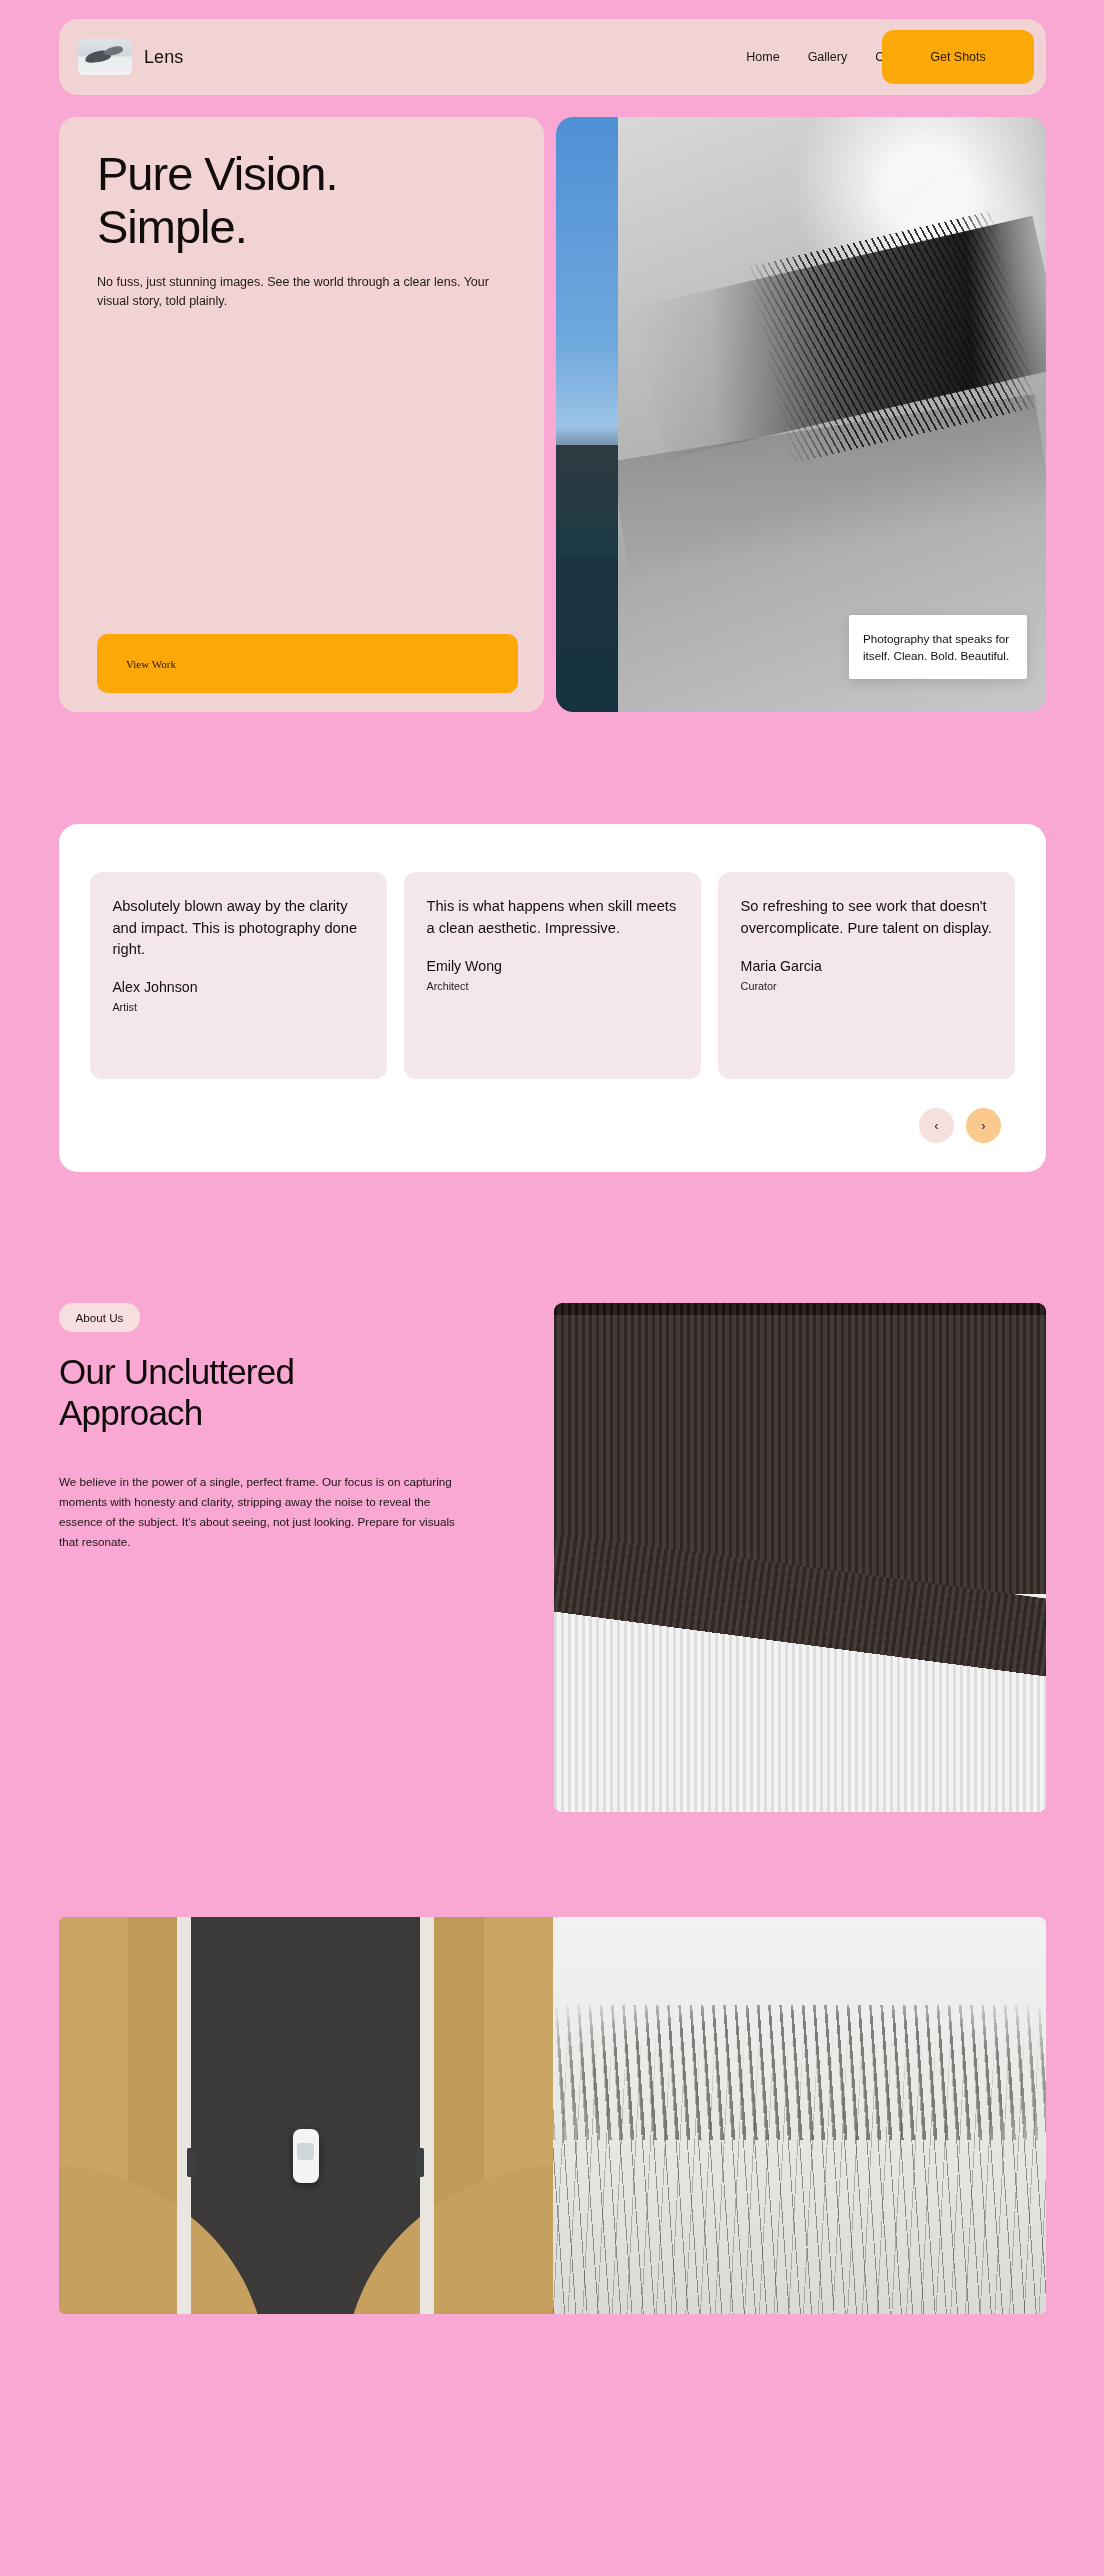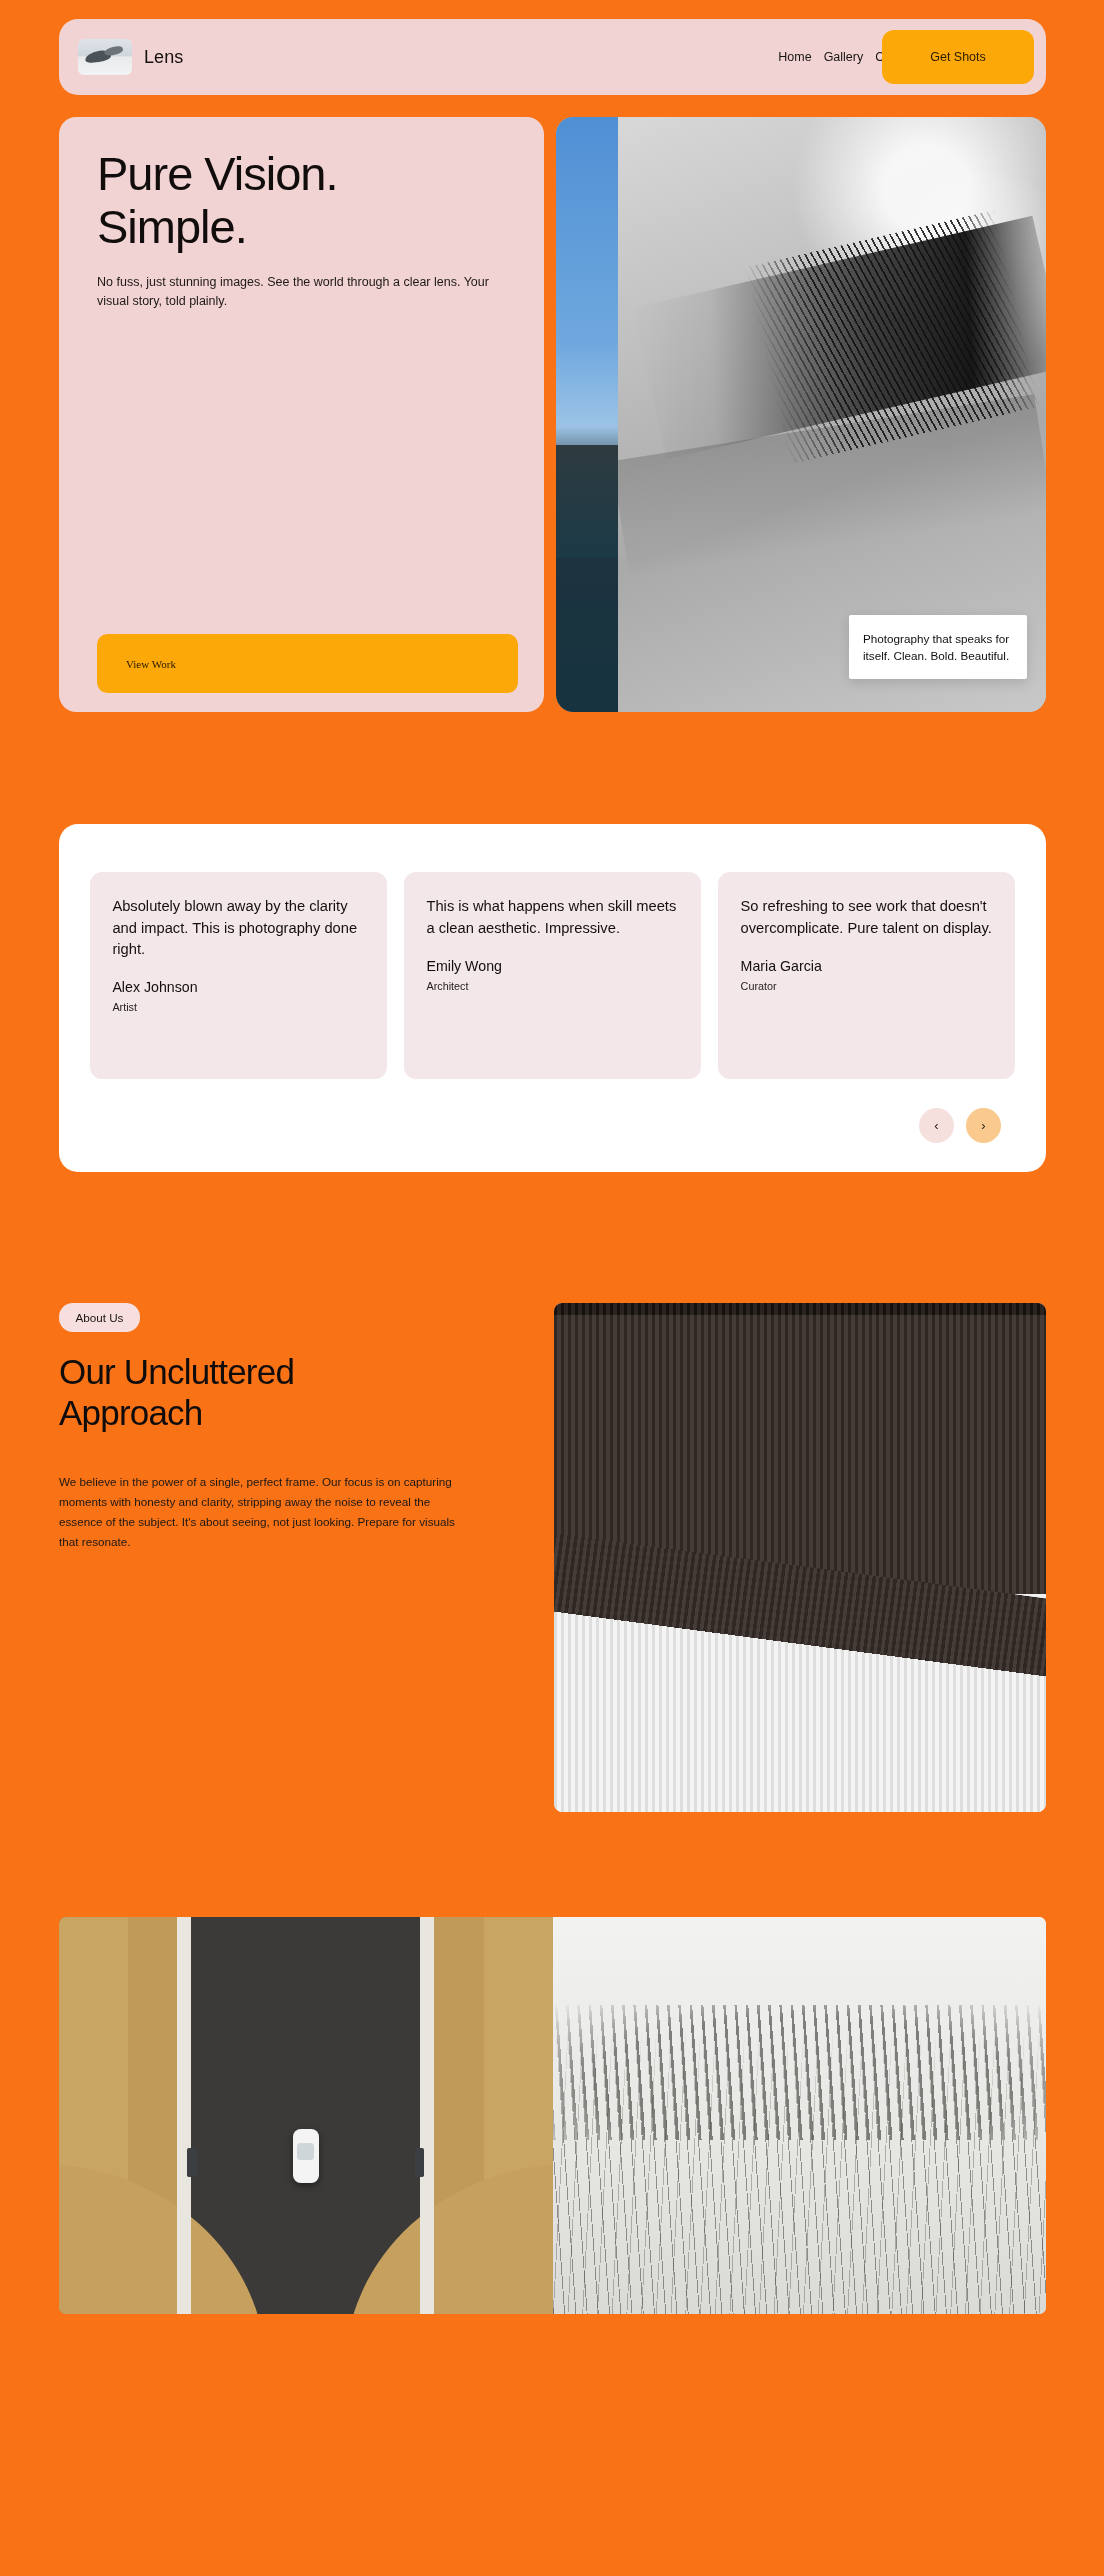--- a/index.html
+++ b/index.html
@@ -4,21 +4,21 @@
 <style>
   * { box-sizing: border-box; margin: 0; padding: 0; }
   html, body {
     width: 1105px;
     background: #f6e7e7;
     font-family: "Liberation Sans", sans-serif;
     -webkit-font-smoothing: antialiased;
   }
   body { padding: 0; }
 
-  .page { width: 1105px; min-height: 2576px; background: #f97316; position: relative; }
+  .page { width: 1105px; min-height: 2576px; background: #f9a8d4; position: relative; }
 
   
   .header-wrap { padding: 19px 59px 0 59px; }
   .header {
     background: #f2d3d3;
     border-radius: 19px;
     height: 76px;
     display: flex;
     align-items: center;
     padding: 0 19px 0 19px;
@@ -34,21 +34,21 @@
     content:""; position:absolute; left: 7px; top: 12px; width: 26px; height: 11.2px;
     background: #4b5257; border-radius: 60% 40% 50% 40% / 70% 60% 40% 30%;
     transform: rotate(-8deg);
   }
   .brand-logo:after {
     content:""; position:absolute; left: 26px; top: 7.8px; width: 19px; height: 7.8px;
     background:#6d7479; border-radius: 50% 50% 40% 60%; transform: rotate(-16deg);
   }
   .brand-name { font-size: 18px; color: #14110f; font-weight: 400; letter-spacing: 0.1px; }
 
-  .nav { display: flex; align-items: flex-end; gap: 12px; margin-left: auto; margin-right: 26px; }
+  .nav { display: flex; align-items: flex-end; gap: 28px; margin-left: auto; margin-right: 26px; }
   .nav a { font-size: 12.5px; color: #181514; text-decoration: none; }
 
   .header-icons { display: flex; align-items: center; gap: 15.5px; margin-right: 22.4px; }
   .icon-btn { width: 22.4px; height: 22.4px; display: flex; align-items: center; justify-content: center; }
   .icon-btn svg { display: block; }
 
   .cta {
     background: #fba808;
     color: #2a1d00;
     border: none;

